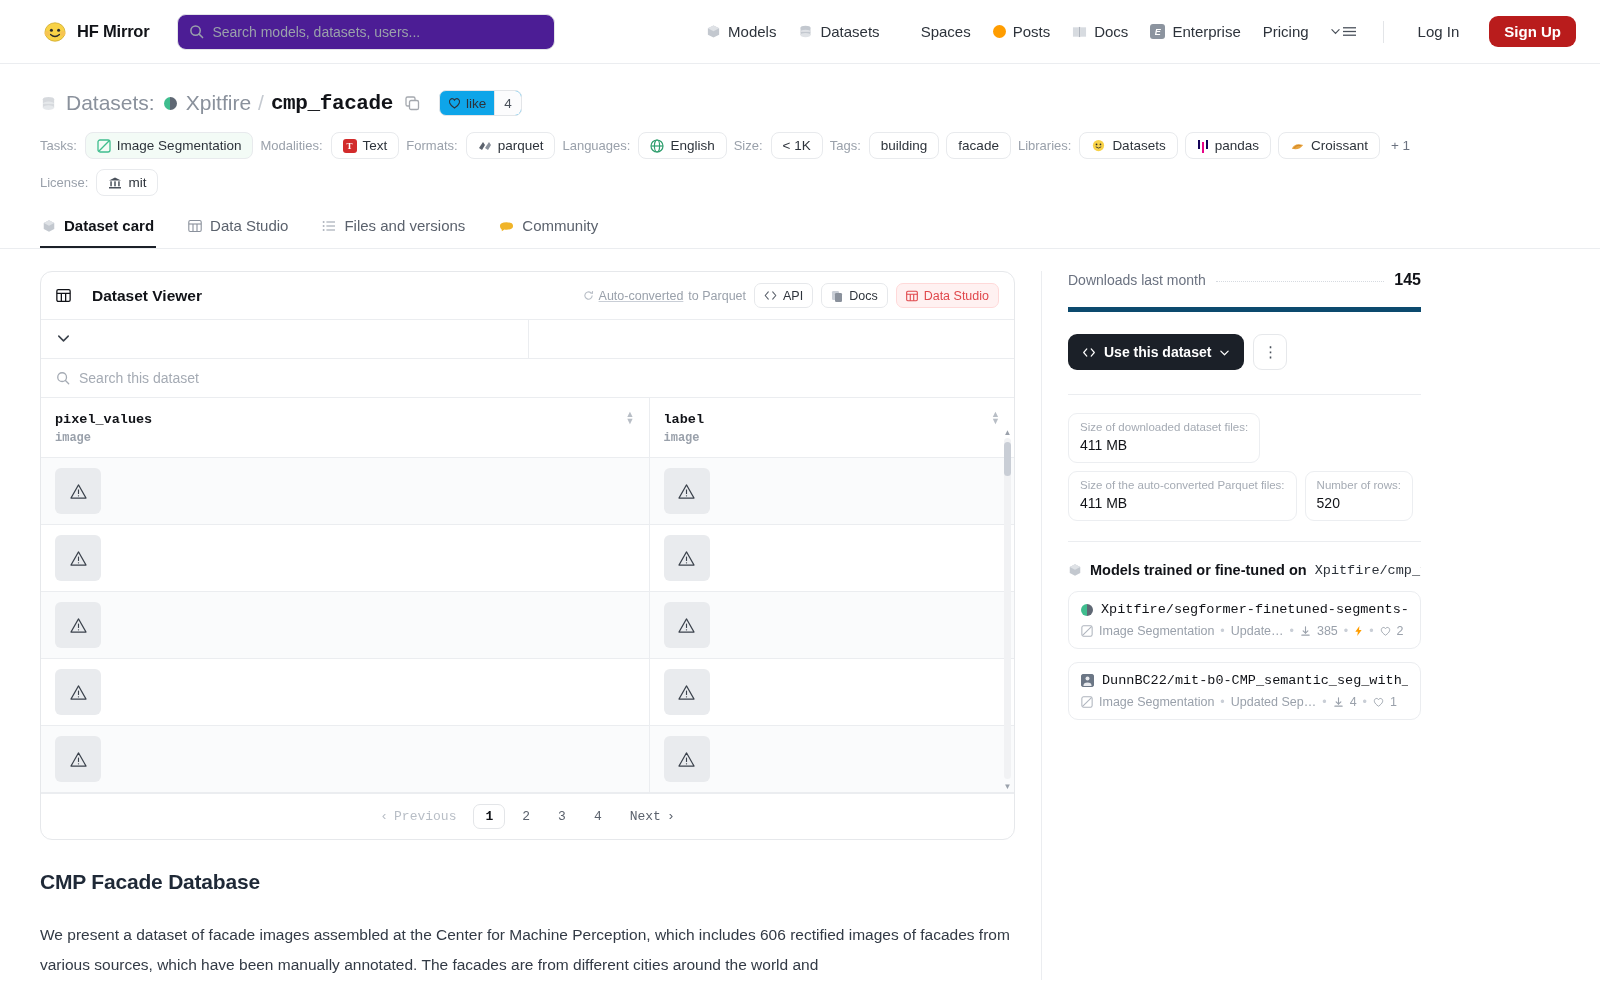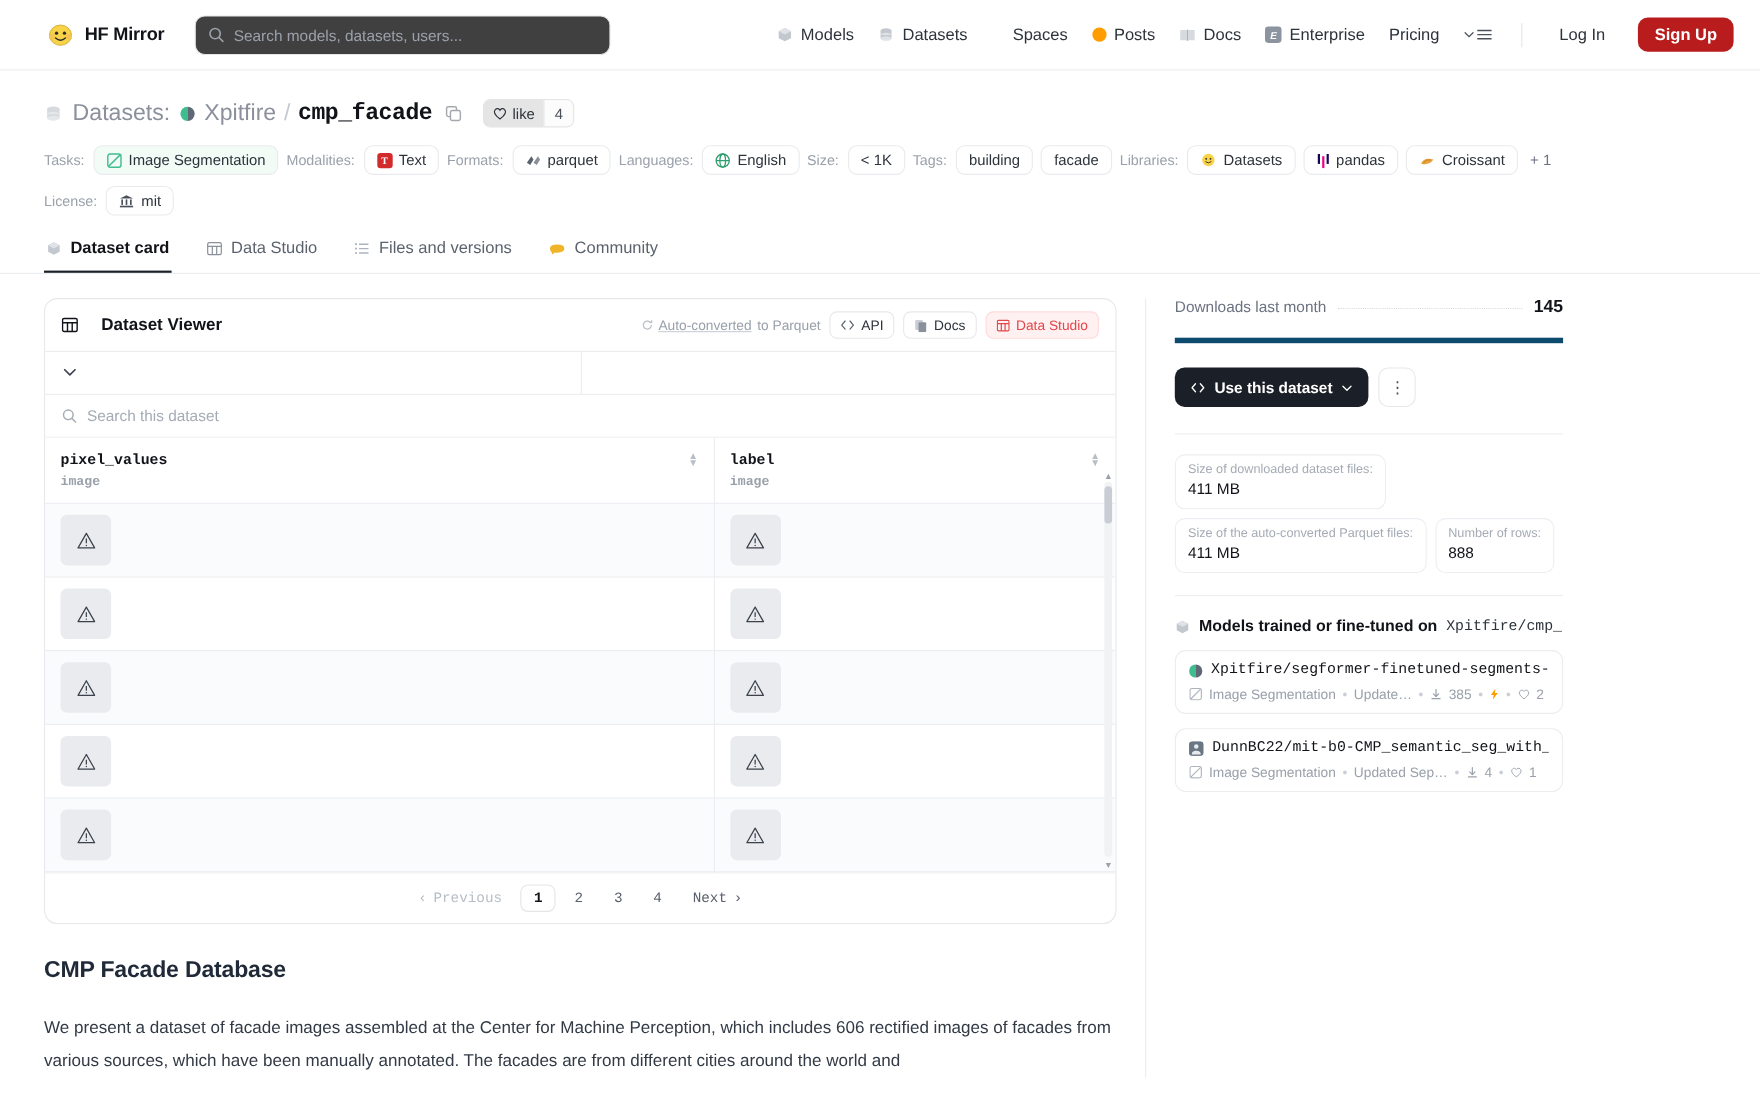--- a/index.html
+++ b/index.html
@@ -21,21 +21,21 @@
     background: #fff;
   }
   .brand { display: flex; align-items: center; gap: 9px; margin-left: 18px; }
   .brand-logo { width: 26px; height: 26px; display:block; }
   .brand-name { font-size: 16.5px; font-weight: 700; letter-spacing: -0.2px; color:#111318; }
 
   .searchbox {
     margin-left: 28px;
     width: 378px; height: 36px;
     border: 1px solid #e3e5e8; border-radius: 9px;
-    background: #404040;
+    background: #4c1d95;
     display: flex; align-items: center; gap: 8px;
     padding: 0 11px;
   }
   .searchbox .ph { color: #9aa1ab; font-size: 14px; }
 
   .nav-links { display: flex; align-items: center; gap: 22px; margin-left: auto; }
   .nav-item { display: flex; align-items: center; gap: 7px; font-size: 15px; color: #2d333b; cursor: pointer; }
   .nav-item .lbl { white-space: nowrap; }
   .nav-divider { width: 1px; height: 22px; background: #e3e5e8; margin: 0 4px; }
   .btn-login { font-size: 15px; color: #2d333b; padding: 5px 8px; cursor: pointer; }
@@ -63,21 +63,21 @@
     background: linear-gradient(90deg, #3fbd8e 50%, #5f6874 50%);
     display: inline-block;
   }
   .t-org { font-size: 21px; color: #8a919c; }
   .t-slash { font-size: 21px; color: #c4c9d0; margin: 0 -2px;}
   .t-name { font-size: 21px; font-weight: 700; font-family: "Liberation Mono", monospace; color: #111318; letter-spacing: -0.4px;}
   .copy-ico { cursor: pointer; opacity: .55; margin-left: 2px;}
   .like-pill {
     display: flex; align-items: stretch; margin-left: 10px;
     border: 1px solid #e3e5e8; border-radius: 7px; overflow: hidden; height: 26px;
-    cursor: pointer; background:#e5e5e5;
+    cursor: pointer; background:#0ea5e9;
   }
   .like-pill .l { display: flex; align-items: center; gap: 5px; padding: 0 8px; font-size: 13.5px; color: #2d333b; }
   .like-pill .n { display:flex; align-items:center; padding: 0 9px; font-size: 13.5px; color: #4a515b;
                   border-left: 1px solid #e3e5e8; background:#fcfcfd;}
 
   .meta-rows { margin-top: 16px; }
   .meta-row { display: flex; align-items: center; flex-wrap: nowrap; gap: 7px; margin-bottom: 10px; }
   .meta-label { font-size: 13px; color: #9aa1ab; margin-right: 1px; white-space: nowrap; }
   .tag {
     display: inline-flex; align-items: center; gap: 6px;
@@ -748,21 +748,21 @@
           <span class="sb-label">Size of downloaded dataset files:</span>
           <span class="sb-val">411 MB</span>
         </div>
         <div class="sizebox-row">
           <div class="sizebox">
             <span class="sb-label">Size of the auto-converted Parquet files:</span>
             <span class="sb-val">411 MB</span>
           </div>
           <div class="sizebox">
             <span class="sb-label">Number of rows:</span>
-            <span class="sb-val">888</span>
+            <span class="sb-val">520</span>
           </div>
         </div>
       </div>
 
       <div class="models-sec">
         <div class="models-title">
           <span class="ico">
             <svg width="14" height="14" viewBox="0 0 16 16">
                 <path d="M8 1.5 L14 4.6 L14 11.4 L8 14.5 L2 11.4 L2 4.6 Z" fill="#c3c8cf"></path>
                 <path d="M8 1.5 L14 4.6 L8 7.8 L2 4.6 Z" fill="#dfe2e6"></path>

